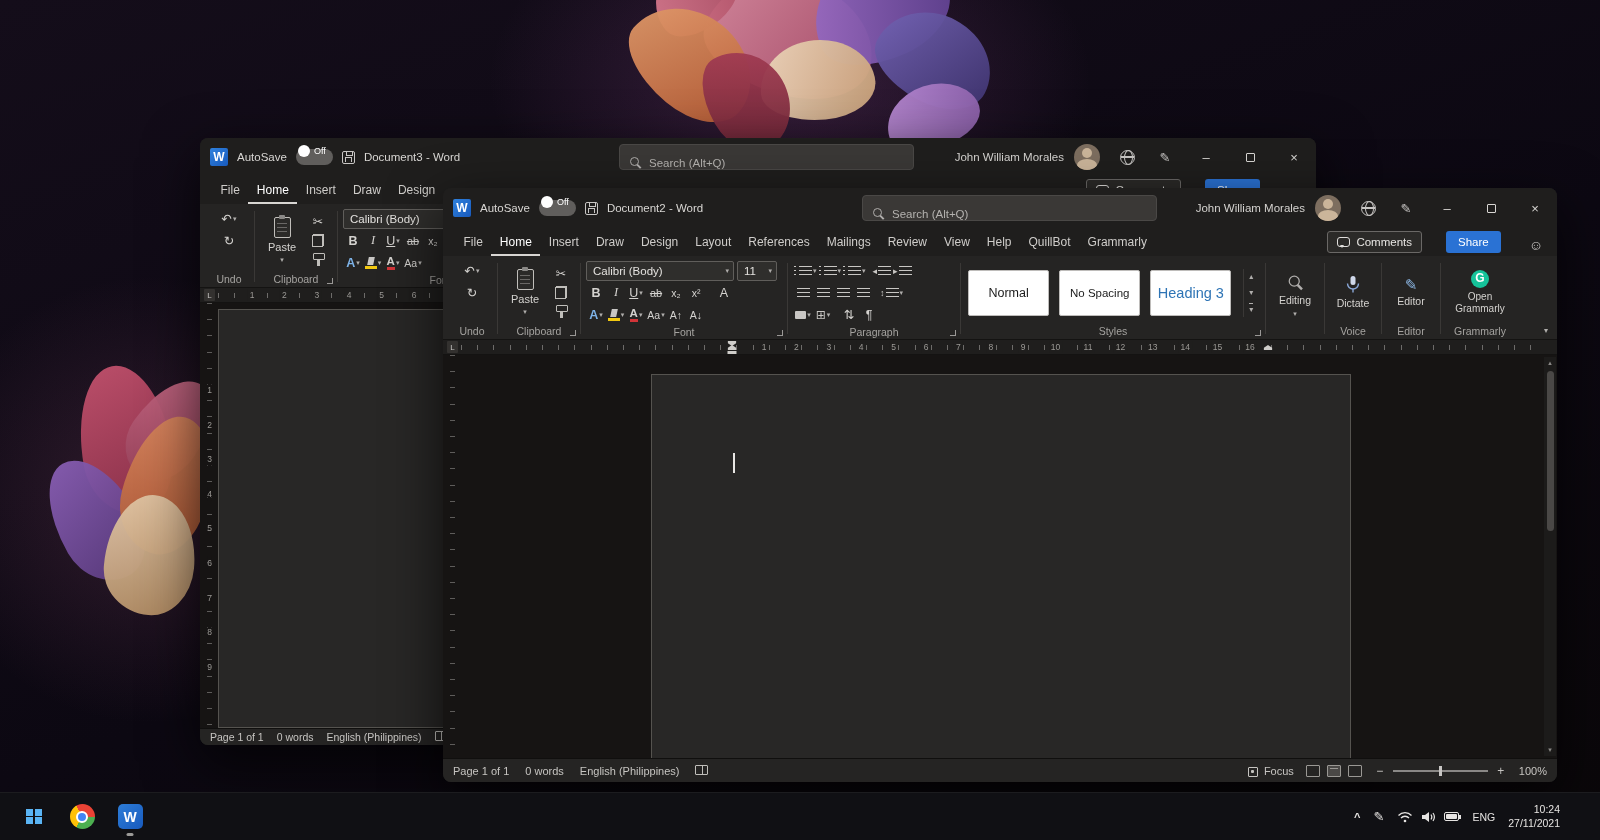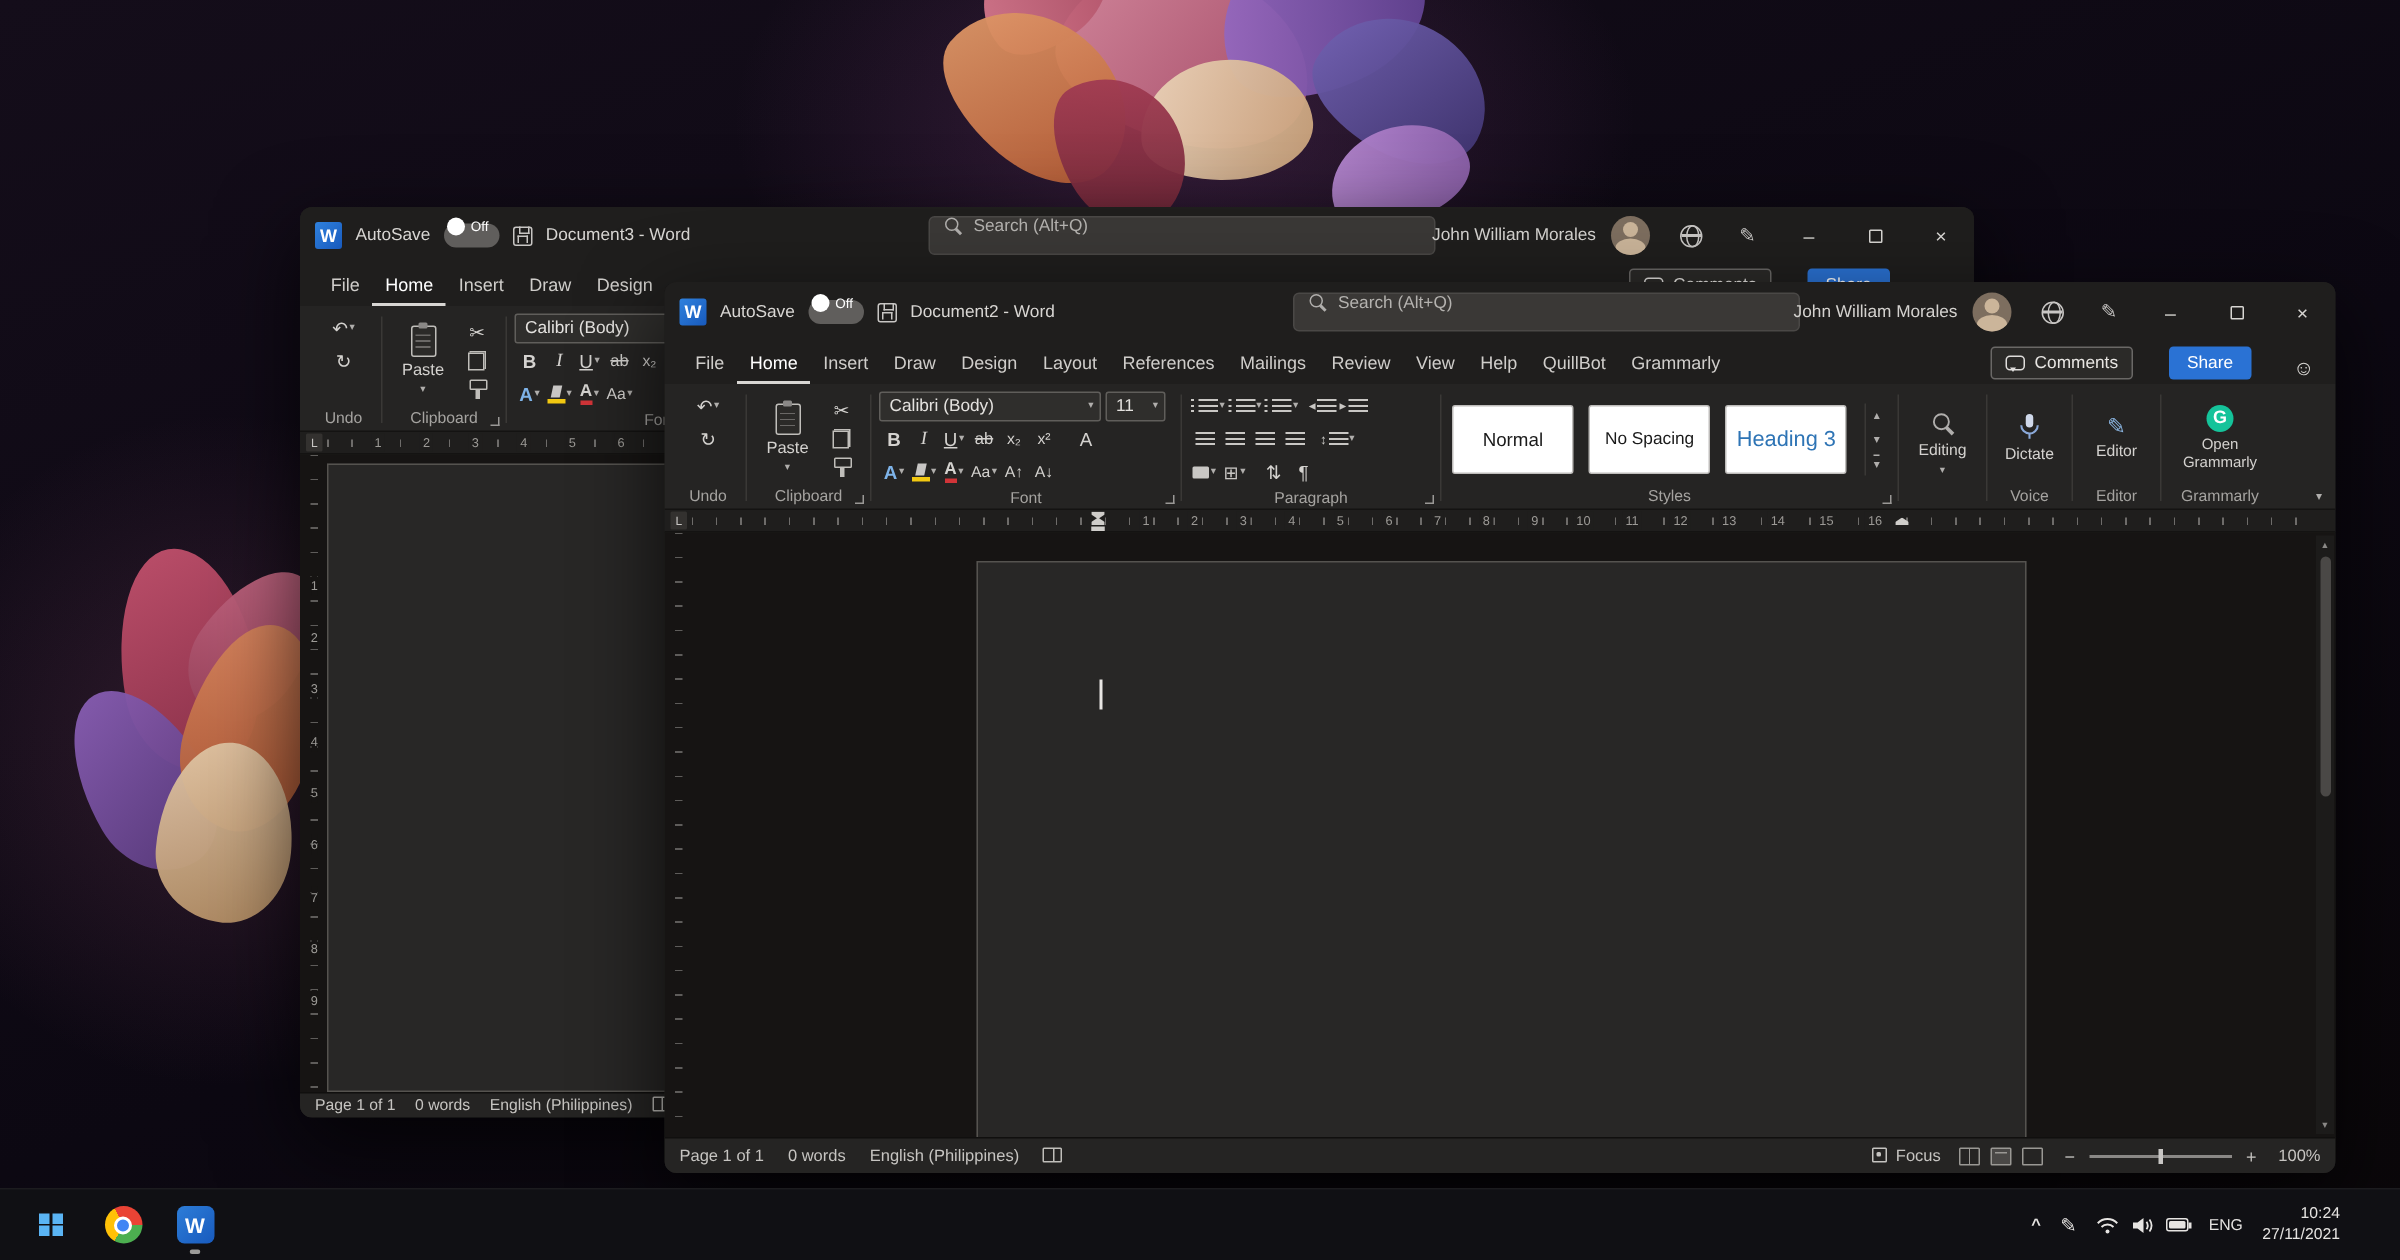--- a/index.html
+++ b/index.html
@@ -39,21 +39,21 @@
 .titlebar{position:relative;height:40px;display:flex;align-items:center;gap:9px;padding-left:10px;background:#1f1e1d}
 .back .titlebar{height:38px}
 .wlogo{width:18px;height:18px;border-radius:2px;background:linear-gradient(135deg,#2f81dd,#185abd);color:#fff;font-weight:700;font-size:12px;display:flex;align-items:center;justify-content:center;flex:0 0 auto}
 .tb-text{font-size:11.5px;color:#d8d6d3;white-space:nowrap}
 .toggle{width:37px;height:16px;border-radius:9px;background:#605e5c;display:flex;align-items:center;gap:4px;padding:0 4px 12px 2px;flex:0 0 auto}
 .knob{width:12px;height:12px;border-radius:50%;background:#fff}
 .offtxt{font-size:9px;color:#fff;line-height:1}
 .floppy{width:13px;height:13px;border:1.3px solid #c8c6c4;border-radius:2px;position:relative;flex:0 0 auto}
 .floppy::before{content:'';position:absolute;top:-1px;left:3px;width:5px;height:4px;border:1.3px solid #c8c6c4;border-top:none}
 .floppy::after{content:'';position:absolute;bottom:1px;left:2.5px;width:5px;height:3.5px;border:1.3px solid #c8c6c4;border-bottom:none}
-.searchpill{position:absolute;left:419px;top:7px;width:338px;height:26px;border-radius:4px;background:#3a3836;border:1px solid #4a4846;display:flex;align-items:flex-start;gap:8px;padding:0 10px;color:#b4b2af;font-size:11.5px}
+.searchpill{position:absolute;left:419px;top:7px;width:295px;height:26px;border-radius:4px;background:#3a3836;border:1px solid #4a4846;display:flex;align-items:flex-end;gap:8px;padding:0 10px;color:#b4b2af;font-size:11.5px}
 .back .searchpill{top:6px}
 .mag{width:11px;height:12px;position:relative;display:inline-block;flex:0 0 auto}
 .mag::before{content:'';position:absolute;width:7px;height:7px;border:1.4px solid #b0aeac;border-radius:50%;left:0;top:0}
 .mag::after{content:'';position:absolute;width:1.6px;height:5px;background:#b0aeac;left:7.5px;top:6.5px;transform:rotate(-45deg)}
 .tb-right{position:absolute;right:0;top:0;height:100%;display:flex;align-items:center}
 .username{font-size:11.5px;color:#d4d2cf;margin-right:10px;white-space:nowrap}
 .avatar{width:26px;height:26px;border-radius:50%;background:#7d6e5f;overflow:hidden;position:relative;margin-right:8px;flex:0 0 auto}
 .avatar::before{content:'';position:absolute;top:4px;left:8px;width:10px;height:10px;border-radius:50%;background:#cbb59a}
 .avatar::after{content:'';position:absolute;top:15px;left:3px;width:20px;height:12px;border-radius:50% 50% 0 0;background:#cbb59a}
 .tbicon{width:38px;height:100%;display:flex;align-items:center;justify-content:center;color:#c8c6c4;font-size:13px}
@@ -154,21 +154,21 @@
 
 
 .statusbar{background:#252423;border-top:1px solid #100f0e;display:flex;align-items:center;justify-content:space-between;padding:0 10px;color:#c6c4c1}
 .front .statusbar{height:24px;font-size:11px}
 .back .statusbar{height:17px;font-size:10.5px}
 .sb-left{display:flex;gap:16px}
 .back .sb-left{gap:13px}
 .sb-right{display:flex;align-items:center;gap:12px}
 .book{width:13px;height:10px;border:1.2px solid #c0beba;border-radius:1px;position:relative}
 .book::before{content:'';position:absolute;left:50%;top:0;bottom:0;width:1.2px;background:#c0beba}
-.focuswrap{display:flex;align-items:flex-start;gap:6px}
+.focuswrap{display:flex;align-items:flex-end;gap:6px}
 .focusic{width:10px;height:10px;border:1.2px solid #c6c4c1;border-radius:1px;position:relative}
 .focusic::before{content:'';position:absolute;inset:2.5px;background:#c6c4c1;border-radius:1px}
 .view-icons{display:flex;align-items:center;gap:7px}
 .vi{width:14px;height:12px;border:1.2px solid #9a9894;border-radius:1px;display:inline-block}
 .vi.active{background-color:#4a4846}
 .vi.print::before{content:'';display:block;margin:2px auto 0;width:8px;height:1.5px;background:#9a9894}
 .vi.read{background:linear-gradient(90deg,transparent 46%,#9a9894 46% 54%,transparent 54%)}
 .zoomwrap{display:flex;align-items:center;gap:7px}
 .zbtn{font-size:12px;color:#c6c4c1;width:12px;text-align:center}
 .ztrack{width:95px;height:2px;background:#8a8886;position:relative}

